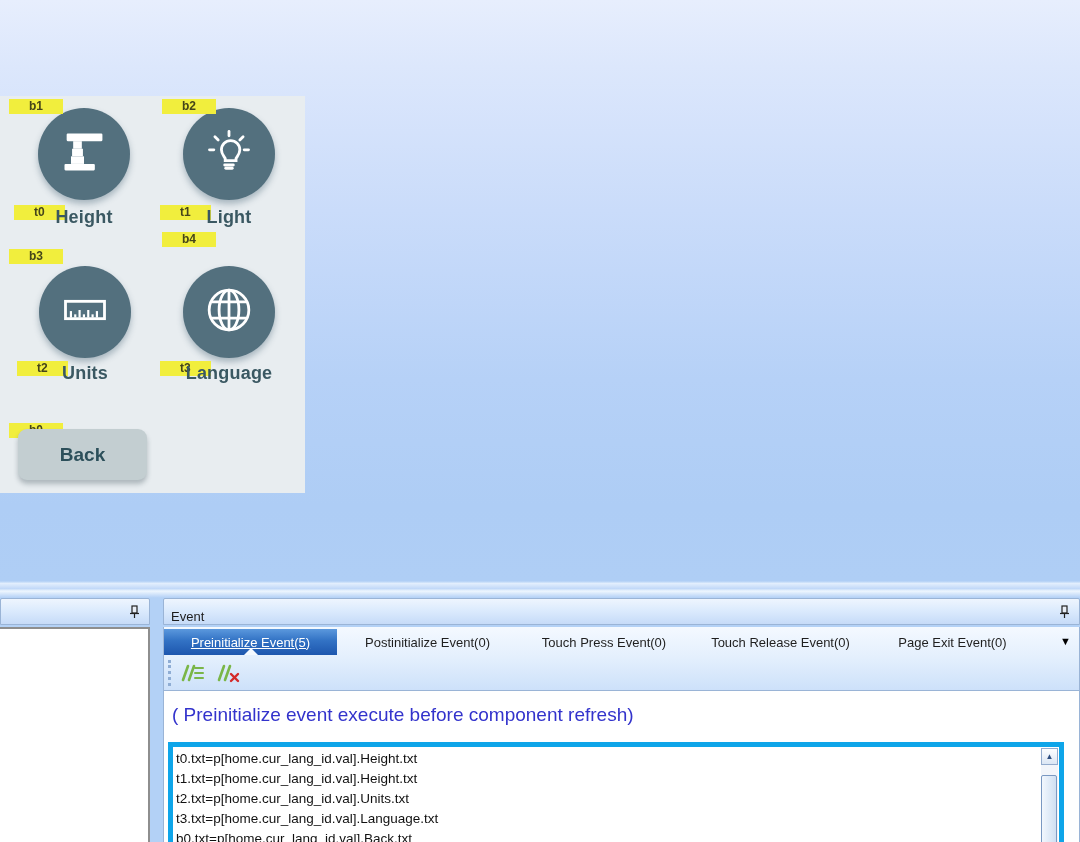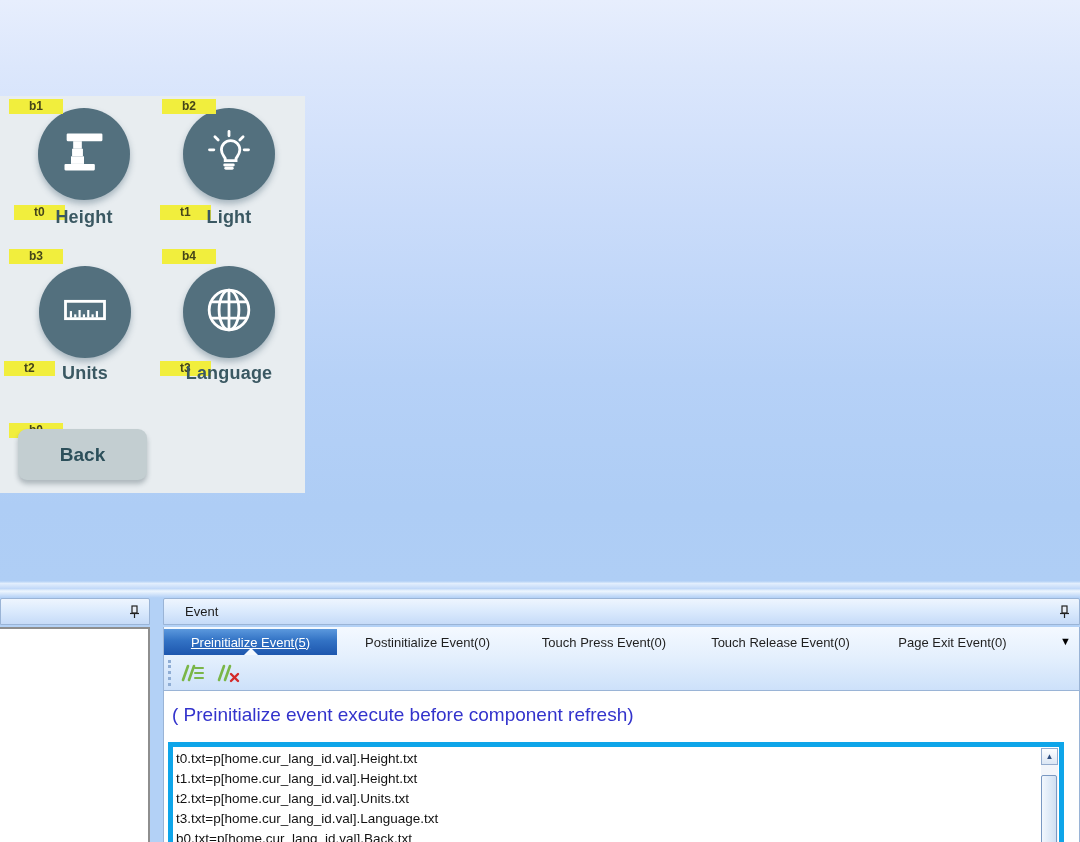--- a/index.html
+++ b/index.html
@@ -43,21 +43,21 @@
     position:absolute; height:27px;
     background:linear-gradient(180deg,#eef5fe 0%, #dcebfd 45%, #c6dbf8 100%);
     border:1px solid #9ab4d6; border-radius:2px 2px 0 0;
     font-size:13px; color:#1c1c1c; display:flex; align-items:center;
   }
   .left-panel-header { left:0; top:598px; width:150px; }
   .left-panel-body {
     position:absolute; left:0; top:627px; width:150px; height:215px;
     background:#ffffff; border-top:2px solid #8e8e8e; border-right:2px solid #8e8e8e;
   }
-  .event-header { left:163px; top:598px; width:917px; padding-left:21px; }
+  .event-header { left:163px; top:598px; width:917px; padding-left:7px;align-items:flex-end; }
   .pin-btn { position:absolute; right:6px; top:4px; width:18px; height:18px;
     display:flex; align-items:center; justify-content:center; cursor:pointer; }
   .tab-strip {
     position:absolute; left:163px; top:627px; width:917px; height:63px;
     background:linear-gradient(180deg,#f4f9ff 0%, #e3effd 50%, #cde1fa 100%);
     border-left:1px solid #9ab4d6; border-right:1px solid #9ab4d6;
   }
   .tabs { position:absolute; left:0; top:2px; height:26px; width:100%; display:flex; }
   .tab {
     height:26px; display:flex; align-items:center; justify-content:center;
@@ -154,35 +154,35 @@
             <line x1="19" y1="31" x2="19" y2="24"></line>
             <line x1="23" y1="31" x2="23" y2="28"></line>
             <line x1="27" y1="31" x2="27" y2="24"></line>
             <line x1="31" y1="31" x2="31" y2="28"></line>
             <line x1="35" y1="31" x2="35" y2="25"></line>
           </g>
         </svg>
       </span>
     </div>
     <span class="tag" style="left:9px; top:153px;">b3</span>
-    <span class="tag" style="left:4px; top:265px;">t2</span>
+    <span class="tag" style="left:17px; top:265px;">t2</span>
     <div class="caption" style="left:29px; top:267px; width:112px;">Units</div>
 
     <div class="icon-btn" style="left:183px; top:170px;">
       <span>
         <svg width="56" height="56" viewBox="0 0 48 48" fill="none" stroke="#ffffff" stroke-width="2.4">
           <circle cx="24" cy="24" r="17"></circle>
           <ellipse cx="24" cy="24" rx="8.5" ry="17"></ellipse>
           <line x1="24" y1="7" x2="24" y2="41"></line>
           <line x1="9" y1="17" x2="39" y2="17"></line>
           <line x1="9" y1="31" x2="39" y2="31"></line>
         </svg>
       </span>
     </div>
-    <span class="tag" style="left:162px; top:153px;">b4</span>
+    <span class="tag" style="left:162px; top:136px;">b4</span>
     <span class="tag" style="left:160px; top:265px;">t3</span>
     <div class="caption" style="left:167px; top:267px; width:124px;">Language</div>
 
     <span class="tag" style="left:9px; top:327px;">b0</span>
     <div class="back-btn">Back</div>
   </div>
 
   <div class="panel-header left-panel-header">
     <span class="pin-btn">
       <svg width="11" height="14" viewBox="0 0 11 14" fill="none" stroke="#222" stroke-width="1.2">

